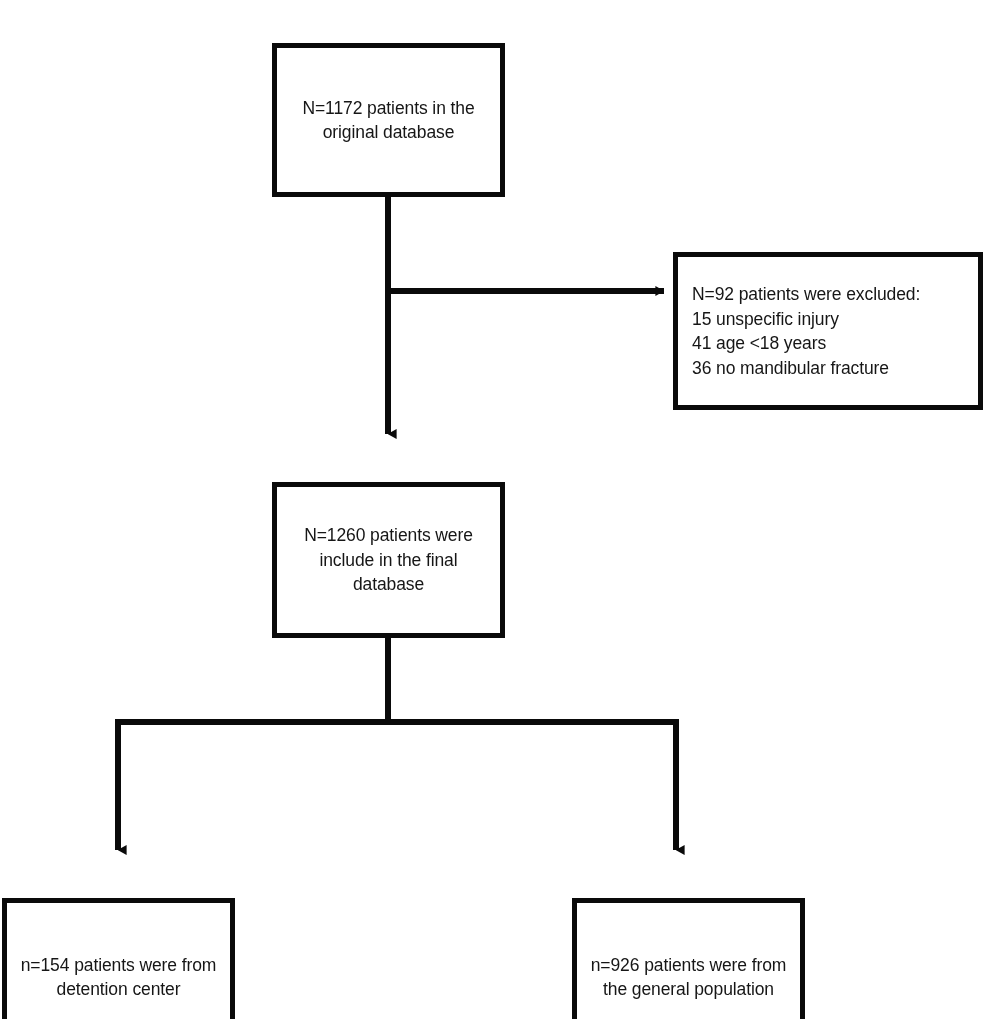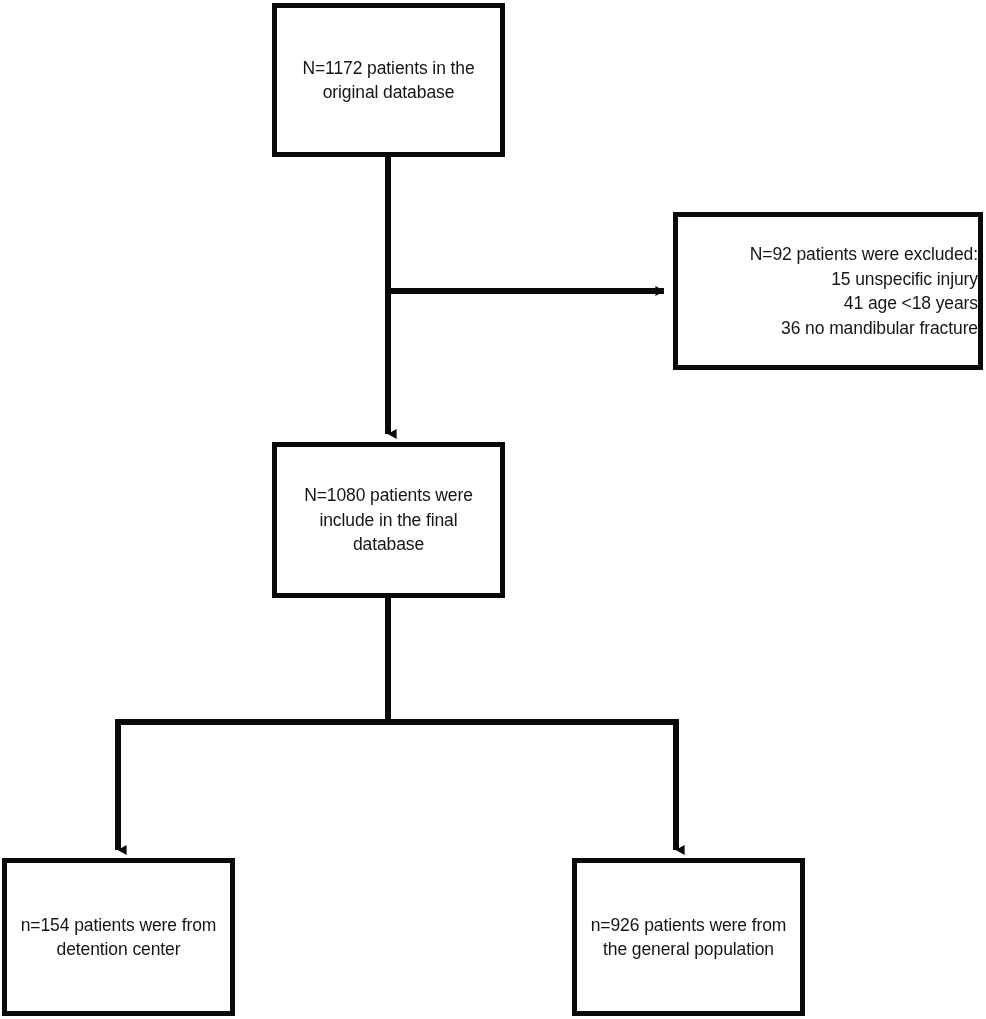--- a/index.html
+++ b/index.html
@@ -29,32 +29,33 @@
   }
   .node-box {
     position: absolute;
     box-sizing: border-box;
     background: #ffffff;
     border: 5px solid #0a0a0a;
     display: flex;
     align-items: center;
     justify-content: center;
     z-index: 2;
+    margin-top: 40px;
   }
   .node-text {
     font-size: 17.5px;
     line-height: 1.40;
     color: #161616;
     text-align: center;
     padding: 0 10px;
     white-space: pre-line;
     letter-spacing: -0.1px;
   }
   .node-text.left-align {
-    text-align: right;
+    text-align: left;
     padding: 0 0 0 14px;
     width: 100%;
   }
   
   #node-source      { left: 272px;  top: 3px;   width: 233px; height: 154px; }
   #node-excluded    { left: 673px;  top: 212px; width: 310px; height: 158px; }
   #node-included    { left: 272px;  top: 442px; width: 233px; height: 156px; }
   #node-detention   { left: 2px;    top: 858px; width: 233px; height: 158px; }
   #node-general     { left: 572px;  top: 858px; width: 233px; height: 158px; }
 </style>
@@ -91,21 +92,21 @@
   </div>
 
   <div class="node-box" id="node-excluded">
     <div class="node-text left-align">N=92 patients were excluded:
 15 unspecific injury
 41 age &lt;18 years
 36 no mandibular fracture</div>
   </div>
 
   <div class="node-box" id="node-included">
-    <div class="node-text">N=1080 patients were include in the final database</div>
+    <div class="node-text">N=1260 patients were include in the final database</div>
   </div>
 
   <div class="node-box" id="node-detention">
     <div class="node-text">n=154 patients were from detention center</div>
   </div>
 
   <div class="node-box" id="node-general">
     <div class="node-text">n=926 patients were from the general population</div>
   </div>
 

